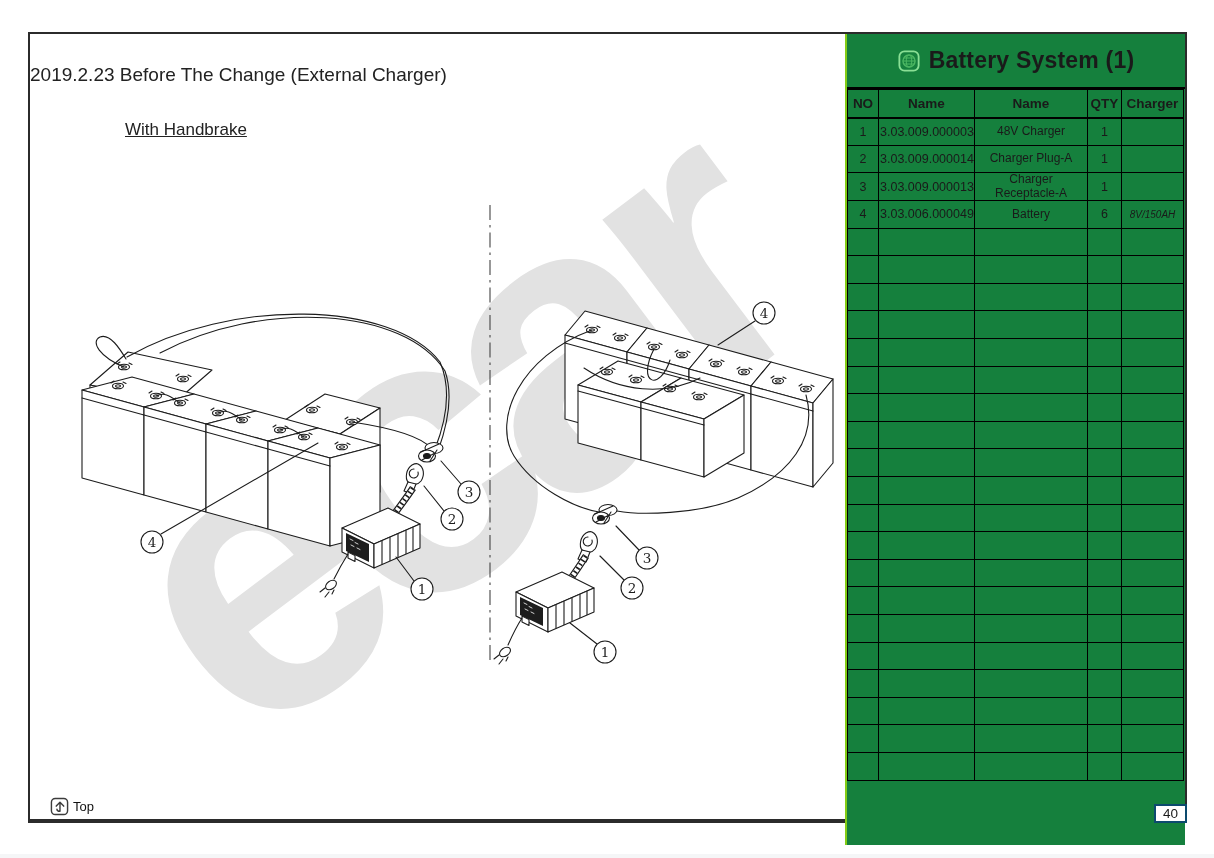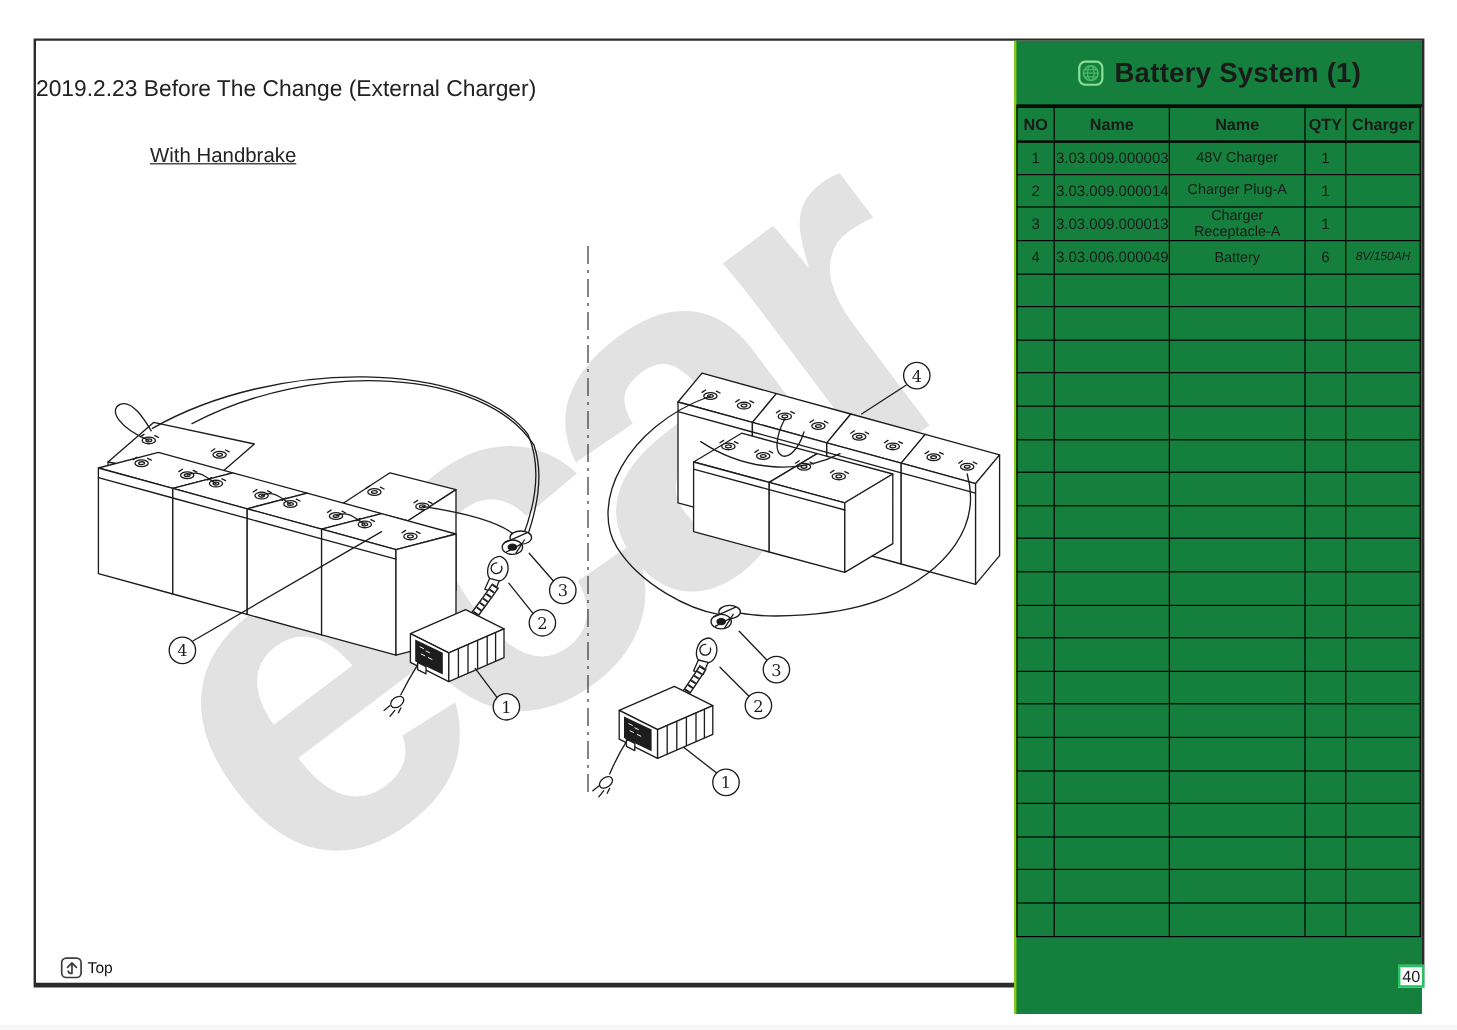--- a/index.html
+++ b/index.html
@@ -59,22 +59,22 @@
   }
   table.parts td {
     border:1px solid #000; height:27.6px; padding:0 1px; text-align:center;
     font-size:12.5px; vertical-align:middle; overflow:hidden;
   }
   table.parts td.name { font-size:12px; line-height:1.12; }
   table.parts td.remark { font-size:10px;font-style:italic; }
   table.parts tr.empty td { height:27.6px; }
 
   .page-num {
-    position:absolute; right:-2px; bottom:-4px; width:22px; height:19px;
-    border:2px solid #22c55e; background:#fff; font-size:13.5px;
+    position:absolute; right:-2px; bottom:-4px; width:33px; height:19px;
+    border:2px solid #0c4a6e; background:#fff; font-size:13.5px;
     display:flex; align-items:center; justify-content:center;
   }
 </style>
 </head>
 <body>
 
 <div class="sheet">
 
   <div class="drawing-clip">
 

